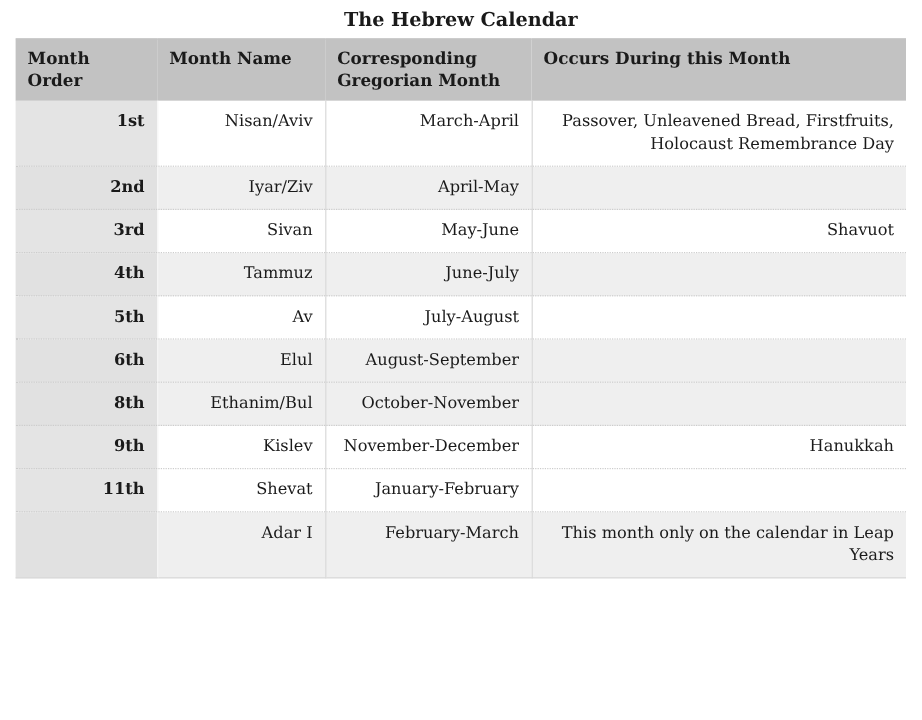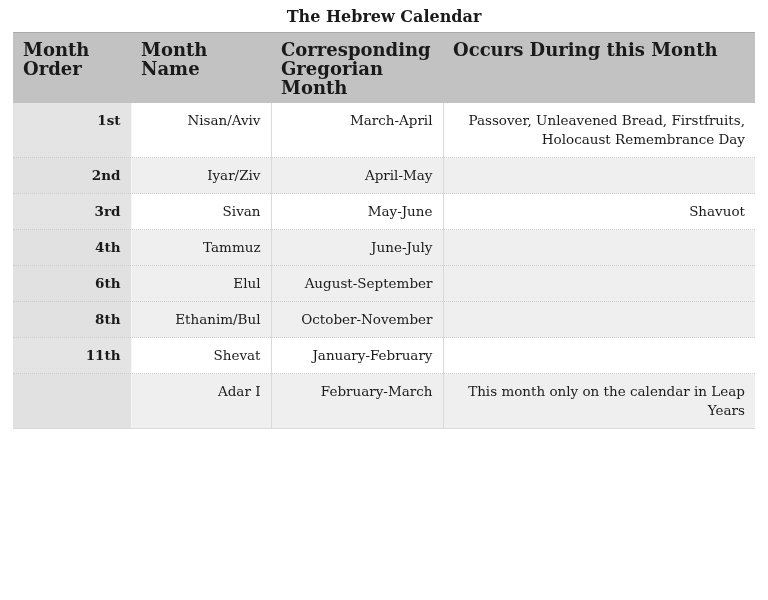--- a/index.html
+++ b/index.html
@@ -35,21 +35,21 @@
   col.c1 { width: 118px; }
   col.c2 { width: 140px; }
   col.c3 { width: 172px; }
   col.c4 { width: 312px; }
   thead th {
     background: var(--header-bg);
     border-top: 1px solid var(--header-border-top);
     text-align: left;
     vertical-align: top;
     font-weight: bold;
-    font-size: 18px;
+    font-size: 14px;
     line-height: 19px;
     padding: 7px 10px 6px 10px;
   }
   tbody td {
     vertical-align: top;
     font-size: 13.5px;
     line-height: 19px;
     padding: 8px 10px;
     border-right: 1px solid var(--border);
     border-bottom: 1px dotted var(--row-border);
@@ -105,31 +105,43 @@
           <td>Sivan</td>
           <td>May-June</td>
           <td>Shavuot</td>
         </tr>
         <tr class="alt">
           <td class="order">4th</td>
           <td>Tammuz</td>
           <td>June-July</td>
           <td></td>
         </tr>
+        <tr>
+          <td class="order">5th</td>
+          <td>Av</td>
+          <td>July-August</td>
+          <td></td>
+        </tr>
         <tr class="alt">
           <td class="order">6th</td>
           <td>Elul</td>
           <td>August-September</td>
           <td></td>
         </tr>
         <tr class="alt">
           <td class="order">8th</td>
           <td>Ethanim/Bul</td>
           <td>October-November</td>
           <td></td>
+        </tr>
+        <tr>
+          <td class="order">9th</td>
+          <td>Kislev</td>
+          <td>November-December</td>
+          <td>Hanukkah</td>
         </tr>
         <tr>
           <td class="order">11th</td>
           <td>Shevat</td>
           <td>January-February</td>
           <td></td>
         </tr>
         <tr class="alt">
           <td class="order"></td>
           <td>Adar I</td>

